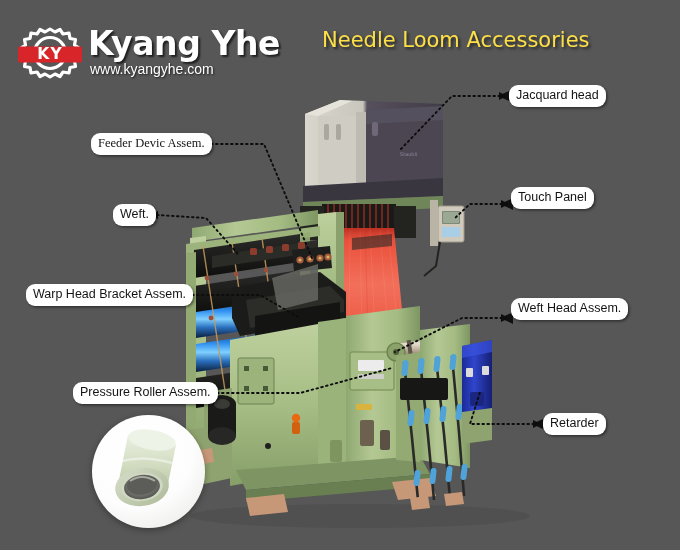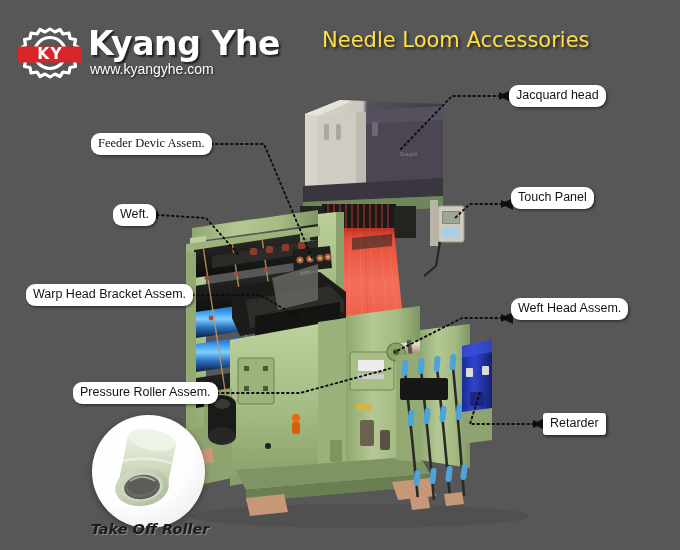--- a/index.html
+++ b/index.html
@@ -36,21 +36,21 @@
   
   .callout{
     position:absolute;
     background:#ffffff;color:#141414;
     font-size:12.5px;line-height:1;
     padding:4px 7px 5px 7px;
     border-radius:9px;
     white-space:nowrap;
     box-shadow:1.5px 1.5px 2.5px rgba(0,0,0,.45);
   }
-  .callout.sq{border-radius:3px;}
+  .callout.sq{border-radius:9px;}
 
   
   #takeoff-circle{
     position:absolute;left:92px;top:415px;width:113px;height:113px;
     border-radius:50%;
     background:radial-gradient(circle at 38% 30%,#ffffff 0%,#fdfdfd 55%,#f0f0ef 80%,#e4e4e2 100%);
     box-shadow:0 2px 6px rgba(0,0,0,.35);
   }
   #takeoff-caption{
     position:absolute;left:86px;top:521px;width:128px;
@@ -385,21 +385,20 @@
       <ellipse cx="60" cy="25" rx="24" ry="10" fill="#eef3e7" transform="rotate(10 60 25)"></ellipse>
 
       <ellipse cx="50" cy="72" rx="27" ry="19" fill="url(#rollFace)" transform="rotate(-8 50 72)"></ellipse>
       <ellipse cx="50" cy="72" rx="21" ry="14" fill="#cfd8c2" transform="rotate(-8 50 72)"></ellipse>
       <ellipse cx="50" cy="72" rx="18" ry="12" fill="url(#bore)" transform="rotate(-8 50 72)"></ellipse>
       <ellipse cx="50" cy="70" rx="15" ry="9.5" fill="#5c5c58" transform="rotate(-8 50 70)"></ellipse>
       <path d="M38,66 Q50,58 63,66" stroke="#b9bcb0" stroke-width="2" fill="none" opacity=".8"></path>
       <path d="M30,46 Q52,40 80,48" stroke="#ffffff" stroke-width="2.5" fill="none" opacity=".45"></path>
     </svg>
   </div>
-  <div id="takeoff-caption">Take Off Roller</div>
 
   <svg id="leaders" width="680" height="550" viewBox="0 0 680 550" style="position:absolute;left:0;top:0;pointer-events:none;">
     <defs>
       <marker id="arrR" markerWidth="7" markerHeight="7" refX="6" refY="3.2" orient="auto">
         <path d="M0,0 L7,3.2 L0,6.4 Z" fill="#101010"></path>
       </marker>
       <marker id="arrL" markerWidth="7" markerHeight="7" refX="6" refY="3.2" orient="auto">
         <path d="M0,0 L7,3.2 L0,6.4 Z" fill="#101010"></path>
       </marker>
     </defs>

